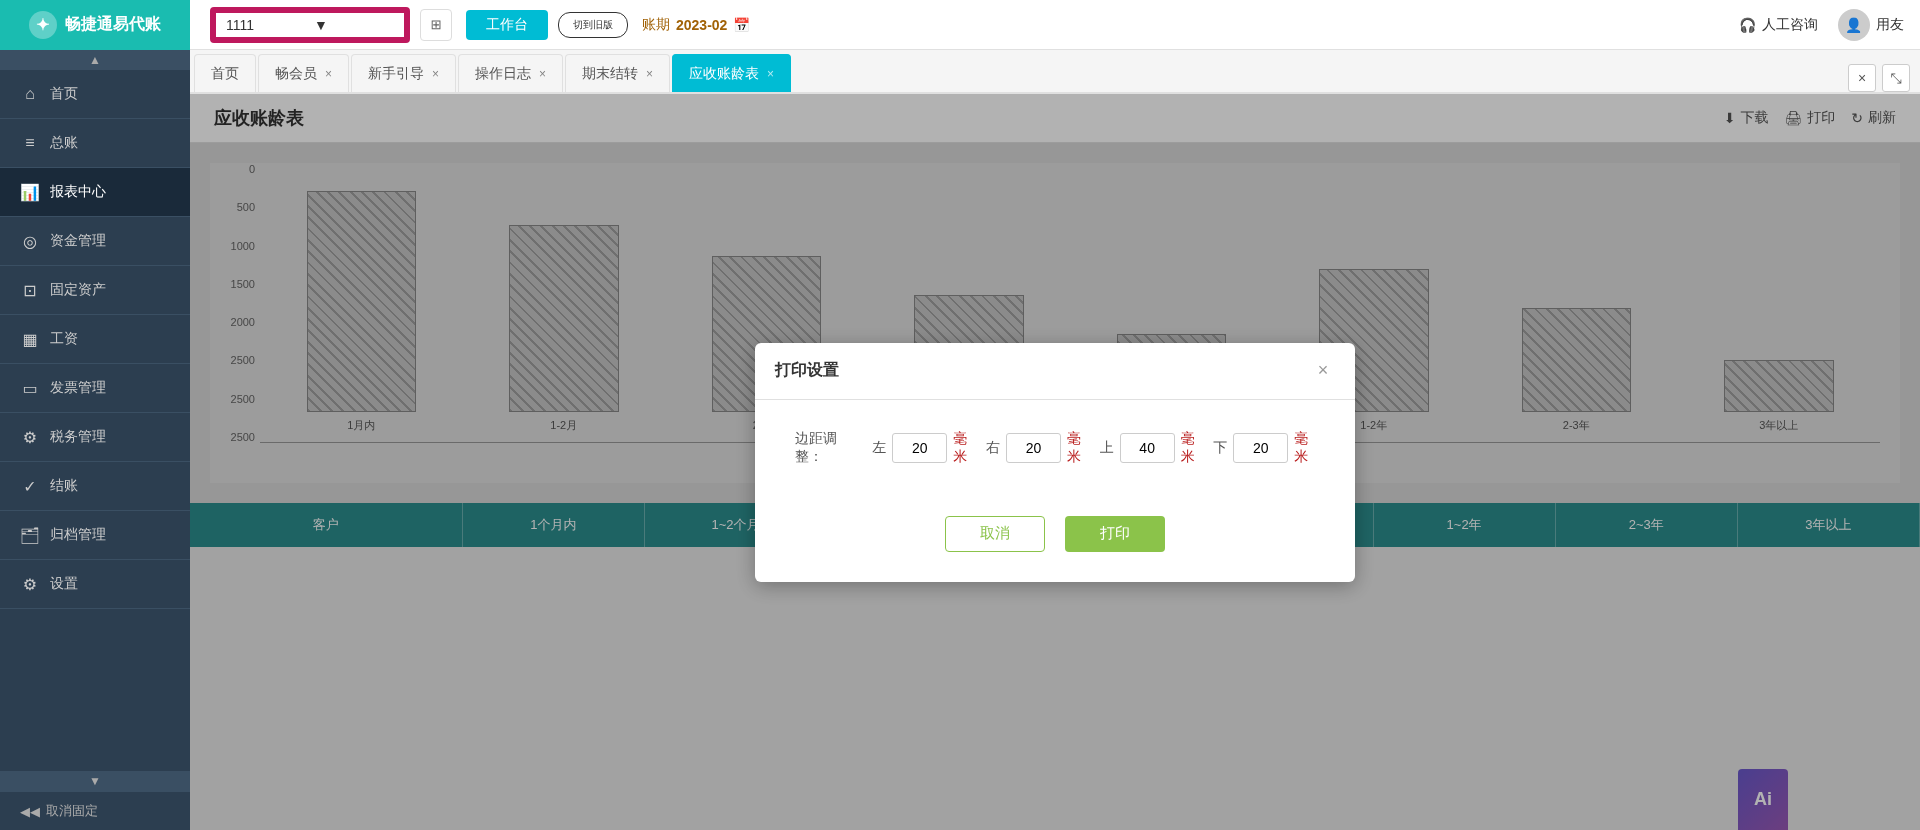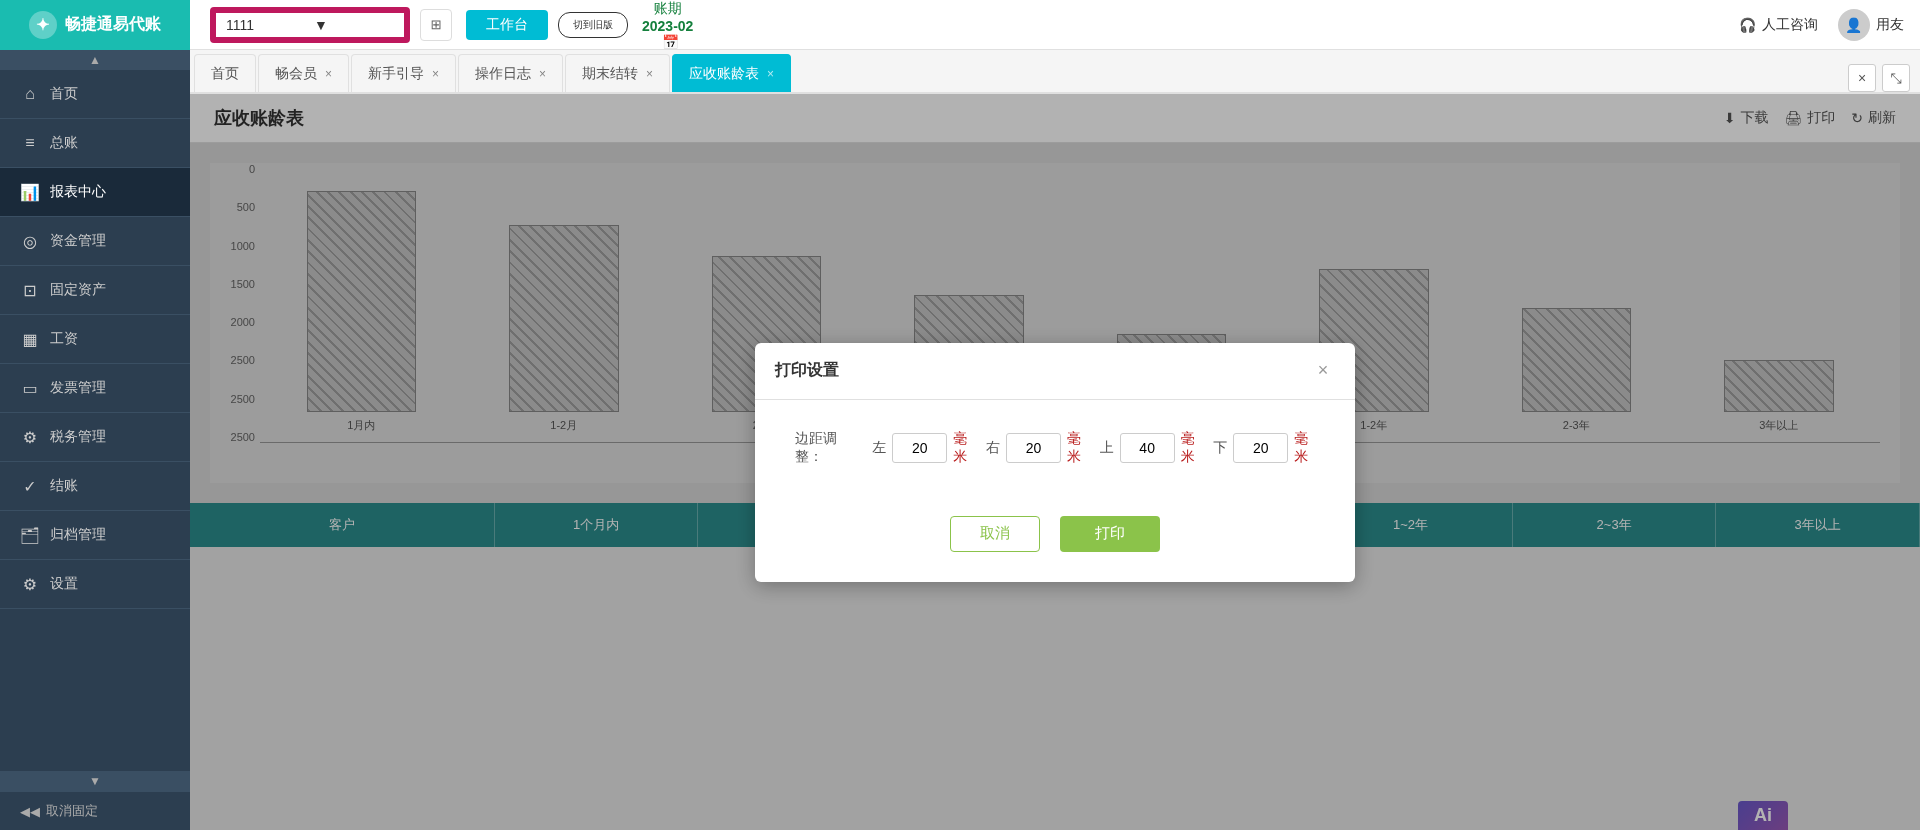--- a/index.html
+++ b/index.html
@@ -78,22 +78,21 @@
       border-radius: 12px;
       padding: 5px 14px;
       font-size: 10px;
       cursor: pointer;
     }
     .period-area {
       margin-left: 14px;
       display: flex;
       align-items: center;
       font-size: 14px;
-      color: #15803d;
-      flex-direction: column;
+      color: #a16207;
     }
     .period-area .period-label { margin-right: 6px; }
     .period-area .period-value { font-weight: bold; margin-right: 6px; }
     .header-right {
       margin-left: auto;
       display: flex;
       align-items: center;
       gap: 20px;
     }
     .consult-btn {
@@ -343,21 +342,21 @@
     }
     .table-col.wide { flex: 1.5; }
 
     
     .ai-badge {
       position: fixed;
       bottom: 0;
       right: 132px;
       background: linear-gradient(135deg, #6a5acd, #9b59b6);
       color: #fff;
-      padding: 4px 16px;
+      padding: 20px 16px;
       font-size: 18px;
       font-weight: bold;
       border-radius: 4px 4px 0 0;
     }
 
     
     .modal-overlay {
       position: absolute;
       top: 0; left: 0; right: 0; bottom: 0;
       background: rgba(0,0,0,0.3);
@@ -417,21 +416,21 @@
       padding: 0 4px;
     }
     .margin-unit { color: #b91c1c; }
     .modal-footer {
       padding: 20px 40px 30px;
       display: flex;
       justify-content: center;
       gap: 20px;
     }
     .btn-cancel {
-      width: 90px; height: 36px;
+      width: 100px; height: 36px;
       border: 1px solid #8bc34a;
       border-radius: 4px;
       background: #fff;
       color: #8bc34a;
       font-size: 15px;
       cursor: pointer;
     }
     .btn-print {
       width: 100px; height: 36px;
       border: none;
@@ -644,20 +643,21 @@
                 <div class="bar-label">3年以上</div>
               </div>
             </div>
           <div class="chart-x-line"></div>
         </div>
       </div>
 
       <div class="bottom-table" id="tableHeader">
           <div class="table-col wide">客户</div>
           <div class="table-col">1个月内</div>
+          <div class="table-col">1~2个月</div>
           <div class="table-col">2~3个月</div>
           <div class="table-col">3~6个月</div>
           <div class="table-col">6~12个月</div>
           <div class="table-col">1~2年</div>
           <div class="table-col">2~3年</div>
           <div class="table-col">3年以上</div>
         </div>
 
       <div class="modal-overlay">
         <div class="modal">

